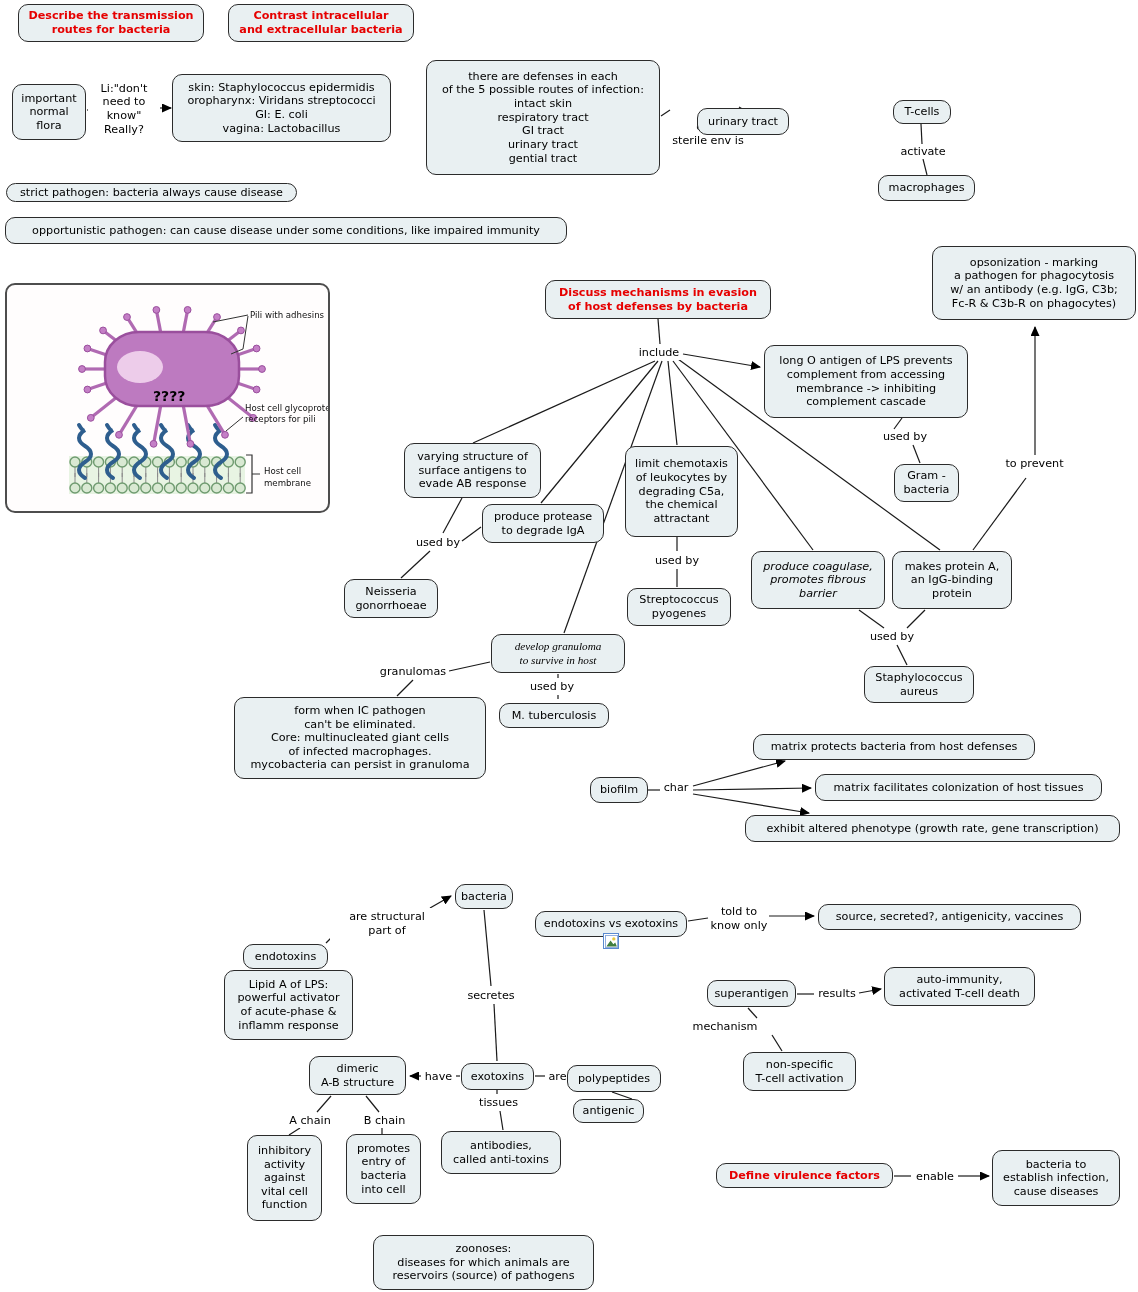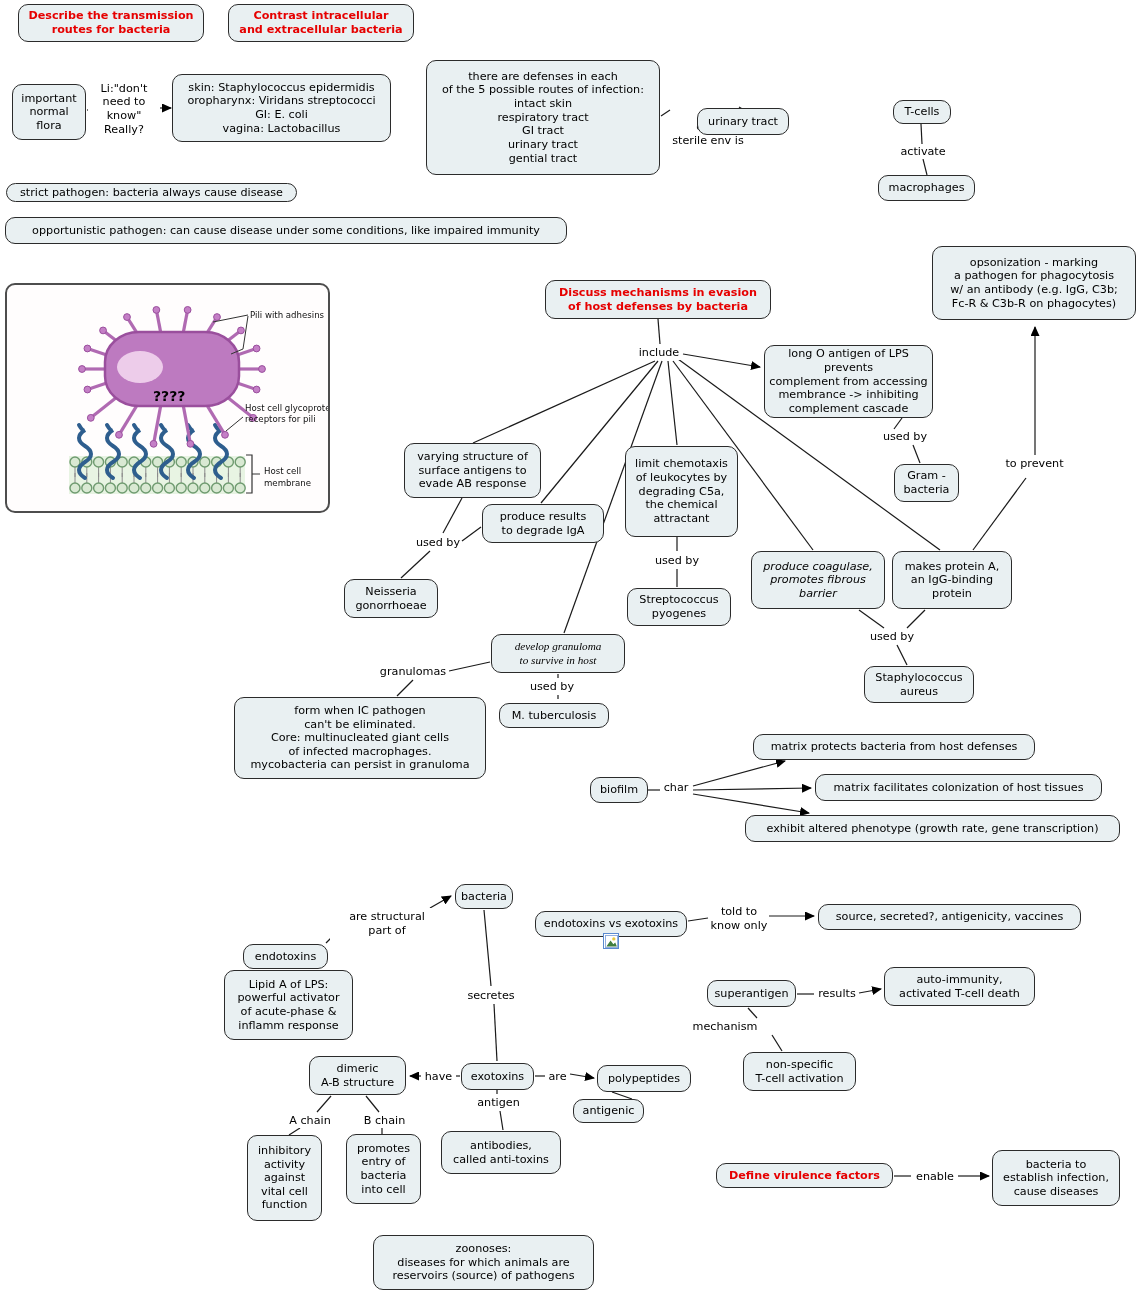--- a/index.html
+++ b/index.html
@@ -116,36 +116,36 @@
 sterile env is</div>
       <div class="node " style="left: 697px; top: 108px; width: 92px; height: 27px;">urinary tract</div>
       <div class="node " style="left: 893px; top: 100px; width: 58px; height: 24px;">T-cells</div>
       <div class="node label" style="left: 898px; top: 145px; width: 50px; height: 14px;">activate</div>
       <div class="node " style="left: 878px; top: 175px; width: 97px; height: 26px;">macrophages</div>
       <div class="node " style="left: 6px; top: 183px; width: 291px; height: 19px;">strict pathogen: bacteria always cause disease</div>
       <div class="node " style="left: 5px; top: 217px; width: 562px; height: 27px;">opportunistic pathogen:  can cause disease under some conditions, like impaired immunity</div>
       <div class="node question" style="left: 545px; top: 280px; width: 226px; height: 39px;">Discuss mechanisms in evasion
 of host defenses by bacteria</div>
       <div class="node label" style="left: 637px; top: 345px; width: 44px; height: 15px;">include</div>
-      <div class="node " style="left: 764px; top: 345px; width: 169px; height: 73px;">long O antigen of LPS prevents
+      <div class="node " style="left: 764px; top: 345px; width: 204px; height: 73px;">long O antigen of LPS prevents
 complement from accessing
 membrance -&gt; inhibiting
 complement cascade</div>
       <div class="node label" style="left: 882px; top: 430px; width: 46px; height: 14px;">used by</div>
       <div class="node " style="left: 894px; top: 464px; width: 65px; height: 38px;">Gram -
 bacteria</div>
       <div class="node " style="left: 932px; top: 246px; width: 204px; height: 74px;">opsonization - marking
 a pathogen for phagocytosis
 w/ an antibody (e.g. IgG, C3b;
 Fc-R &amp; C3b-R on phagocytes)</div>
       <div class="node label" style="left: 1003px; top: 456px; width: 63px; height: 15px;">to prevent</div>
       <div class="node " style="left: 404px; top: 443px; width: 137px; height: 55px;">varying structure of
 surface antigens to
 evade AB response</div>
-      <div class="node " style="left: 482px; top: 504px; width: 122px; height: 39px;">produce results
+      <div class="node " style="left: 482px; top: 504px; width: 122px; height: 39px;">produce protease
 to degrade IgA</div>
       <div class="node " style="left: 625px; top: 446px; width: 113px; height: 91px;">limit chemotaxis
 of leukocytes by
 degrading C5a,
 the chemical
 attractant</div>
       <div class="node label" style="left: 415px; top: 535px; width: 46px; height: 15px;">used by</div>
       <div class="node " style="left: 344px; top: 579px; width: 94px; height: 39px;">Neisseria
 gonorrhoeae</div>
       <div class="node label" style="left: 654px; top: 553px; width: 46px; height: 15px;">used by</div>
@@ -193,23 +193,23 @@
       <div class="node " style="left: 884px; top: 967px; width: 151px; height: 39px;">auto-immunity,
 activated T-cell death</div>
       <div class="node label" style="left: 689px; top: 1019px; width: 72px; height: 15px;">mechanism</div>
       <div class="node " style="left: 743px; top: 1052px; width: 113px; height: 39px;">non-specific
 T-cell activation</div>
       <div class="node " style="left: 309px; top: 1056px; width: 97px; height: 39px;">dimeric
 A-B structure</div>
       <div class="node label" style="left: 423px; top: 1069px; width: 31px; height: 15px;">have</div>
       <div class="node " style="left: 461px; top: 1063px; width: 73px; height: 27px;">exotoxins</div>
       <div class="node label" style="left: 546px; top: 1069px; width: 23px; height: 15px;">are</div>
-      <div class="node " style="left: 597px; top: 1065px; width: 94px; height: 27px;">polypeptides</div>
+      <div class="node " style="left: 567px; top: 1065px; width: 94px; height: 27px;">polypeptides</div>
       <div class="node " style="left: 573px; top: 1099px; width: 71px; height: 24px;">antigenic</div>
-      <div class="node label" style="left: 477px; top: 1095px; width: 43px; height: 15px;">antigen</div>
+      <div class="node label" style="left: 477px; top: 1095px; width: 43px; height: 15px;">tissues</div>
       <div class="node label" style="left: 287px; top: 1113px; width: 46px; height: 15px;">A chain</div>
       <div class="node label" style="left: 361px; top: 1113px; width: 47px; height: 15px;">B chain</div>
       <div class="node " style="left: 247px; top: 1135px; width: 75px; height: 86px;">inhibitory
 activity
 against
 vital cell
 function</div>
       <div class="node " style="left: 346px; top: 1134px; width: 75px; height: 70px;">promotes
 entry of
 bacteria

